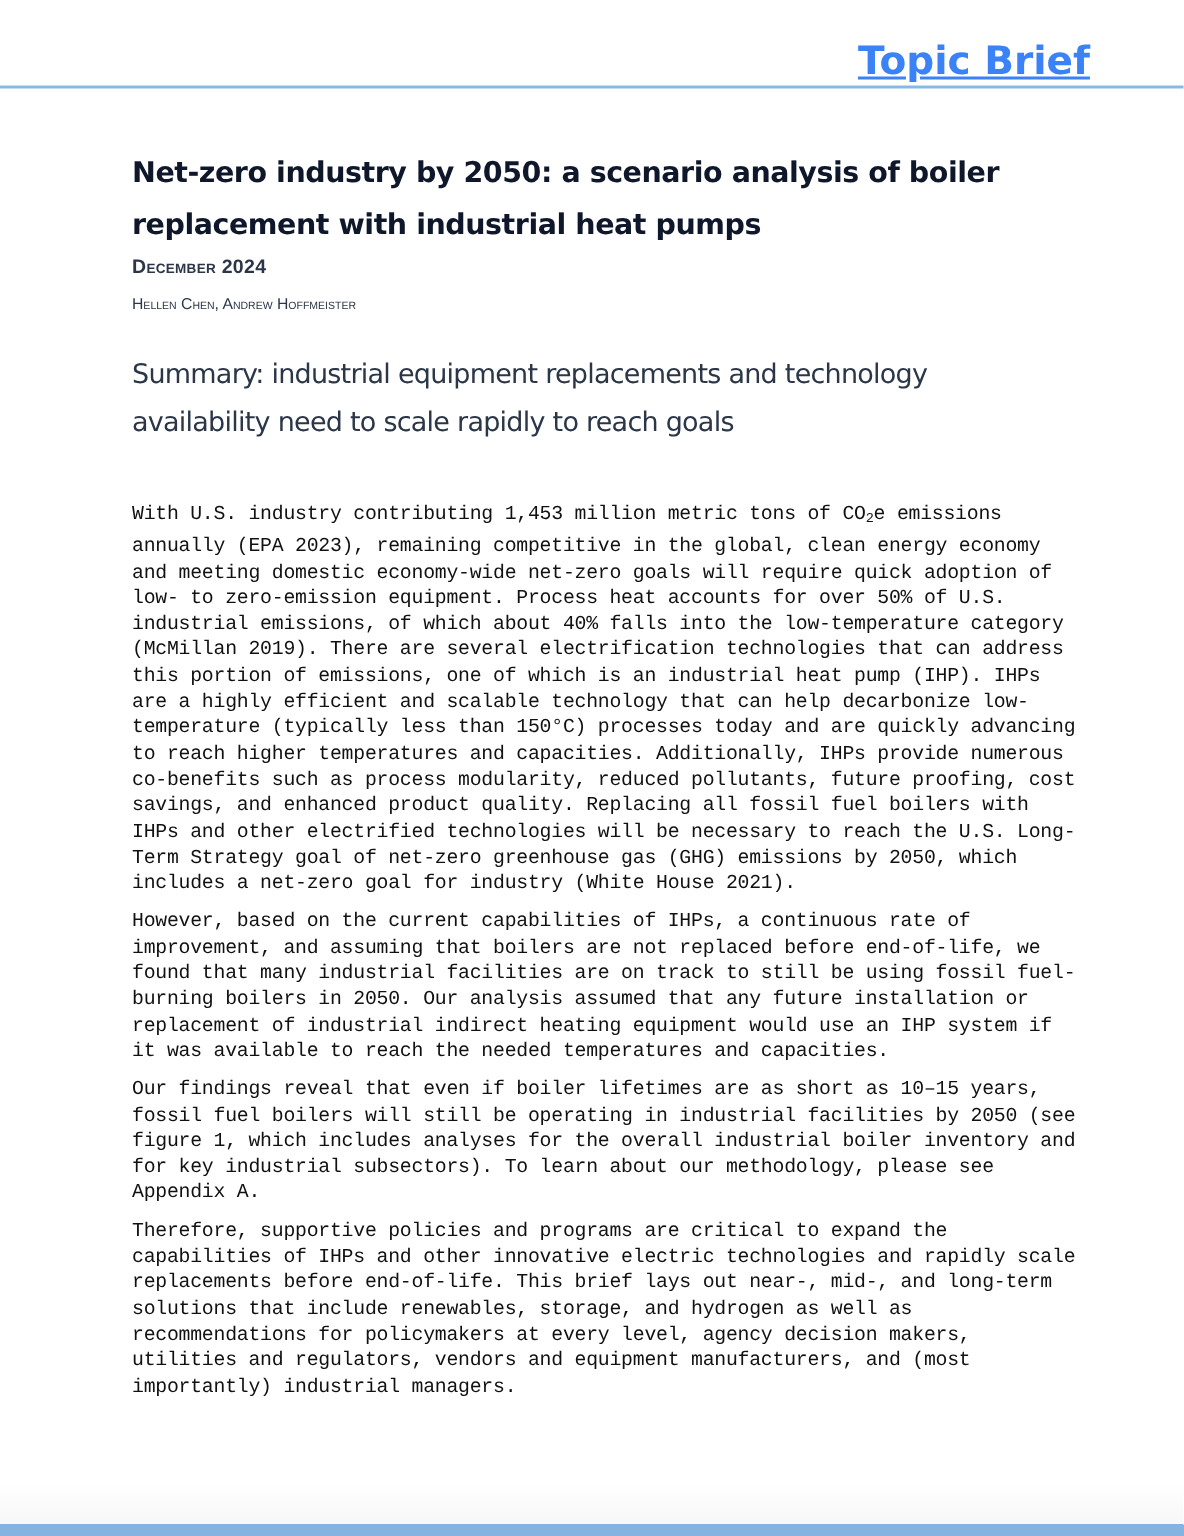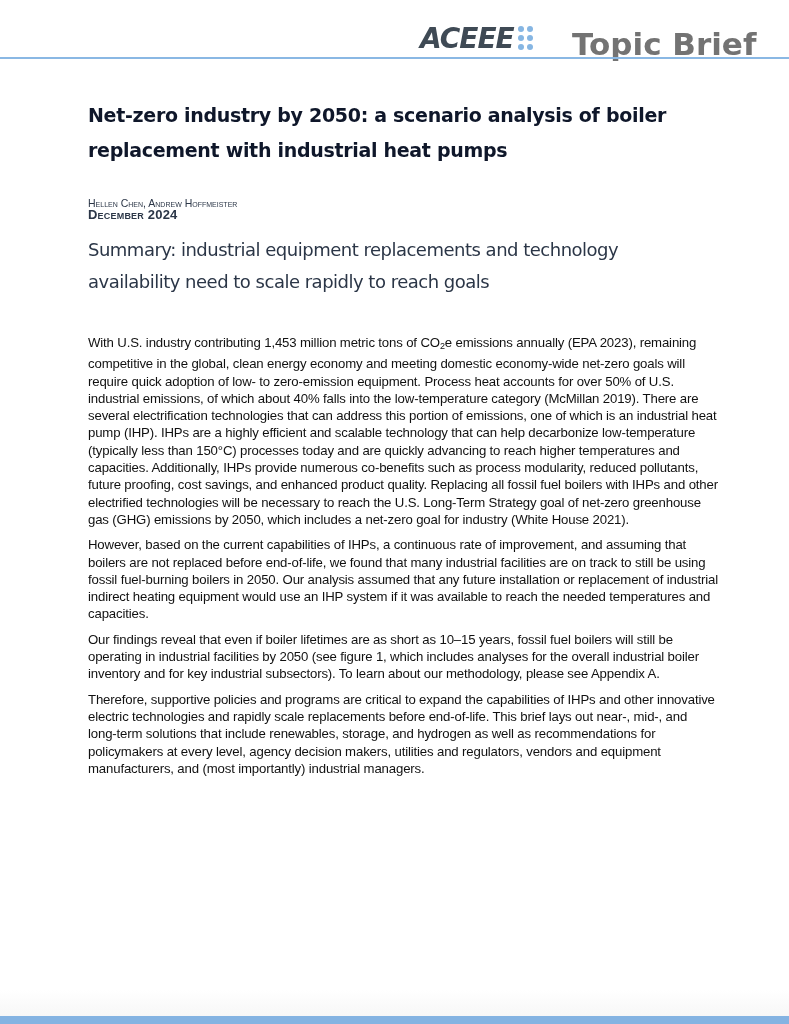--- a/index.html
+++ b/index.html
@@ -9,63 +9,52 @@
     }
     .header { position: absolute; top: 0; left: 0; width: 789px; height: 58px; }
     .header-line { position: absolute; top: 57px; left: 0; width: 789px; height: 2px; background: #8ab8e4; }
     .logo { position: absolute; left: 420px; top: 22px; height: 32px; display: flex; align-items: center; }
     .logo-text {
       font-family: "DejaVu Sans", sans-serif; font-weight: bold; font-size: 28px; color: #3f4a55;
       letter-spacing: -1px; font-style: italic; transform: skewX(0deg);
     }
     .logo-dots { display: grid; grid-template-columns: 6px 6px; grid-gap: 3px; margin-left: 4px; }
     .logo-dots span { width: 6px; height: 6px; border-radius: 50%; background: #86b6e3; display: block; }
-    .topic-brief { position: absolute; left: 572px; top: 26px; font-size: 31px; font-weight: bold; color: #737373; font-family: "DejaVu Sans", sans-serif; }
+    .topic-brief { position: absolute; left: 572px; top: 26px; font-size: 26px; font-weight: bold; color: #3b82f6; font-family: "DejaVu Sans", sans-serif; text-decoration: underline; }
 
     .title {
       position: absolute; left: 88px; top: 98px; width: 640px;
       font-family: "DejaVu Sans", sans-serif; font-weight: bold; font-size: 19px; line-height: 35px;
       color: #0f172a; letter-spacing: -0.3px;
     }
     .date {
       position: absolute; left: 88px; top: 170px; font-size: 13px; font-weight: bold; color: #2b3647;
-      font-variant: small-caps; letter-spacing: 0.2px; margin-top: 37px;
+      font-variant: small-caps; letter-spacing: 0.2px;
     }
     .authors {
       position: absolute; left: 88px; top: 197px; font-size: 10.5px; font-weight: normal; color: #2b3647;
       font-variant: small-caps;
     }
     .section-heading {
       position: absolute; left: 88px; top: 234px; width: 600px;
       font-size: 18px; line-height: 32px; color: #2b3647; font-family: "DejaVu Sans", sans-serif; letter-spacing: -0.5px;
     }
     .body-text {
       position: absolute; left: 88px; top: 334px; width: 630px;
-      font-size: 13.2px; line-height: 17.3px; color: #111; letter-spacing: -0.15px;
+      font-size: 13.2px; line-height: 17.3px; color: #111; letter-spacing: -0.15px; font-family: Liberation Mono, monospace;
     }
     .body-text p { margin: 0 0 8px 0; }
     sub { font-size: 9px; vertical-align: -2px; }
     .footer-bar { position: absolute; left: 0; top: 1016px; width: 789px; height: 8px; background: #84b3e2; }
     .footer-fade { position: absolute; left: 0; top: 990px; width: 789px; height: 26px; background: linear-gradient(#ffffff, #f7f7f7); }
   </style>
 </head>
 <body>
 
 <div class="header">
-  <div class="logo">
-    <span class="logo-text">ACEEE</span>
-    <span class="logo-dots">
-      <span></span>
-        <span></span>
-        <span></span>
-        <span></span>
-        <span></span>
-        <span></span>
-    </span>
-  </div>
   <div class="topic-brief">Topic Brief</div>
   <div class="header-line"></div>
 </div>
 
 <h1 class="title" style="margin:0;">Net-zero industry by 2050: a scenario analysis of boiler replacement with industrial heat pumps</h1>
 <div class="date">December 2024</div>
 <div class="authors">Hellen Chen, Andrew Hoffmeister</div>
 
 <h2 class="section-heading" style="margin:0;font-weight:normal;">Summary: industrial equipment replacements and technology availability need to scale rapidly to reach goals</h2>
 

